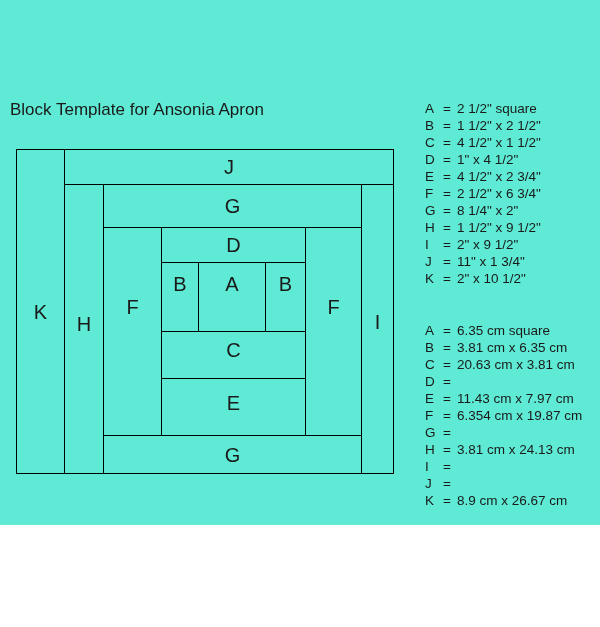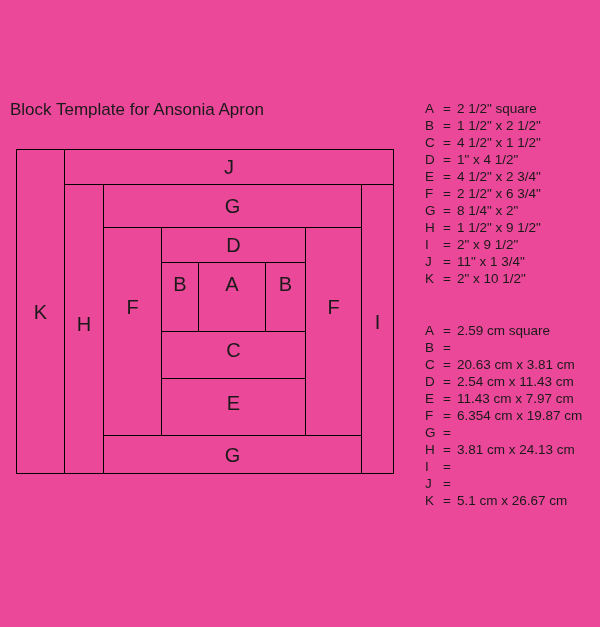--- a/index.html
+++ b/index.html
@@ -1,20 +1,20 @@
 <!DOCTYPE html>
 <html><head>
 <meta charset="utf-8">
 <style>
   html, body { margin: 0; padding: 0; background: #ffffff; }
   .canvas {
     position: relative;
     width: 600px;
-    height: 627px;
-    background: #ec4899;
+    height: 525px;
+    background: #5eead4;
     font-family: "Liberation Sans", sans-serif;
     color: #1a1a1a;
     overflow: hidden;
   }
   .title {
     position: absolute;
     left: 10px;
     top: 100px;
     font-size: 17px;
     font-weight: 400;
@@ -172,35 +172,35 @@
         <span class="lk">K</span>
         <span class="leq">=</span>
         <span class="lv">2" x 10 1/2"</span>
       </div>
   </div>
 
   <div class="legend legend-cm">
     <div class="lrow">
         <span class="lk">A</span>
         <span class="leq">=</span>
-        <span class="lv">2.59 cm square</span>
+        <span class="lv">6.35 cm square</span>
       </div>
     <div class="lrow">
         <span class="lk">B</span>
         <span class="leq">=</span>
+        <span class="lv">3.81 cm x 6.35 cm</span>
       </div>
     <div class="lrow">
         <span class="lk">C</span>
         <span class="leq">=</span>
         <span class="lv">20.63 cm x 3.81 cm</span>
       </div>
     <div class="lrow">
         <span class="lk">D</span>
         <span class="leq">=</span>
-        <span class="lv">2.54 cm x 11.43 cm</span>
       </div>
     <div class="lrow">
         <span class="lk">E</span>
         <span class="leq">=</span>
         <span class="lv">11.43 cm x 7.97 cm</span>
       </div>
     <div class="lrow">
         <span class="lk">F</span>
         <span class="leq">=</span>
         <span class="lv">6.354 cm x 19.87 cm</span>
@@ -218,17 +218,17 @@
         <span class="lk">I</span>
         <span class="leq">=</span>
       </div>
     <div class="lrow">
         <span class="lk">J</span>
         <span class="leq">=</span>
       </div>
     <div class="lrow">
         <span class="lk">K</span>
         <span class="leq">=</span>
-        <span class="lv">5.1 cm x 26.67 cm</span>
+        <span class="lv">8.9 cm x 26.67 cm</span>
       </div>
   </div>
 
 </div>
 
 </body></html>

